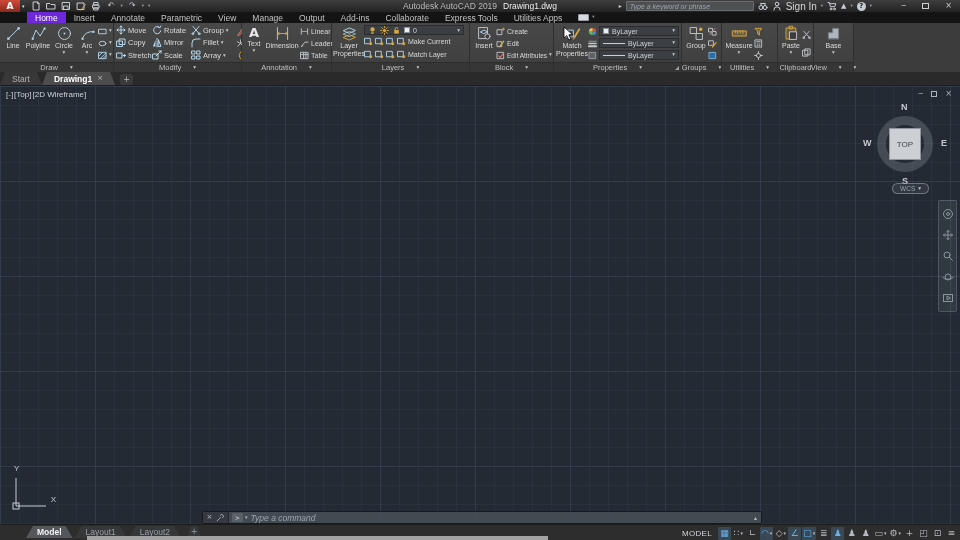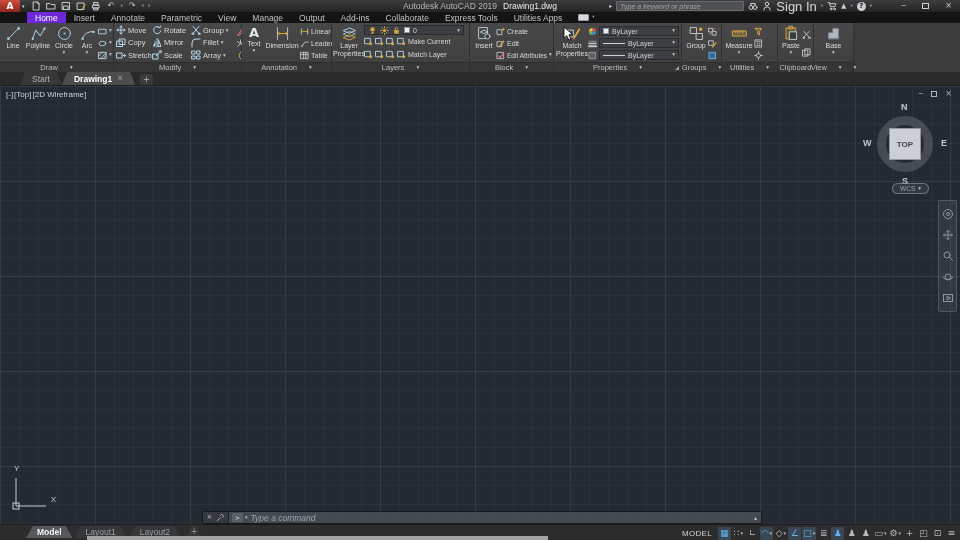--- a/index.html
+++ b/index.html
@@ -15,21 +15,21 @@
 svg.q{width:10px;height:10px;stroke:#c9ced4;fill:none;stroke-width:1;stroke-linecap:round;stroke-linejoin:round}
 .qglyph{font-size:8px;color:#c9ced4}
 .qcar{font-size:4.5px;color:#9aa0a6}
 #apptitle{position:absolute;left:0;right:0;top:0;height:12px;display:flex;align-items:center;justify-content:center;gap:6px;font-size:8.5px;color:#b9b9b9;pointer-events:none}
 #apptitle .doc{color:#ececec}
 #infocenter{position:absolute;right:88px;top:1px;height:10px;display:flex;align-items:center;gap:4px}
 .search{width:128px;height:10px;background:#4d5154;border:1px solid #686c70;color:#cfcfcf;font-size:7px;font-style:italic;padding:0 3px;border-radius:1px}
 .search::placeholder{color:#9fa4a8;font-style:italic}
 .icg{font-size:8px;color:#c9ced4}
 svg.ici{width:10px;height:10px;stroke:#c9ced4;fill:none;stroke-width:1;stroke-linecap:round}
-.signin{font-size:13px;color:#d6d6d6}
+.signin{font-size:10px;color:#d6d6d6}
 .helpc{width:9px;height:9px;border-radius:50%;background:#c9ced4;color:#20242a;font-size:7px;font-weight:bold;display:flex;align-items:center;justify-content:center}
 #winbtns{position:absolute;right:4px;top:0;height:12px;display:flex;align-items:center;gap:16px;padding:0 4px}
 #winbtns .wb{font-size:8px;color:#cfcfcf}
 .maxbox{width:7px;height:6px;border:1px solid #cfcfcf}
 
 #tabrow{position:absolute;left:0;top:12px;width:960px;height:11px;background:#141414;display:flex;align-items:stretch;padding-left:27px;font-size:8.5px;color:#c2c2c2;z-index:39}
 .rtab{padding:0 8px;display:flex;align-items:center;white-space:nowrap}
 .rtab.active{background:#6d28d9;color:#fff}
 #ribtoggle{margin-left:8px;display:flex;align-items:center;gap:3px}
 .ribbox{width:11px;height:7px;background:#d7dadd;border-radius:1px;border:1px solid #9aa0a6}
@@ -49,35 +49,35 @@
 svg.mico{width:10px;height:10px;stroke:#b5d7ec;fill:none;stroke-width:1;stroke-linecap:round;stroke-linejoin:round;flex:none}
 .gold{stroke:#d9a93f}.goldf{fill:#d9a93f;stroke:none}.gray{stroke:#c3c8cd}.red{stroke:#e2766a}.f{fill:#b5d7ec;stroke:none}
 .vsep{width:1px;background:#333;margin:2px 2px}
 .fld{height:10px;background:#3b3e42;border:1px solid #2a2c2f;display:flex;align-items:center;gap:3px;font-size:7px;color:#cdd1d5;padding:0 3px}
 .sw{width:6px;height:6px;background:#eceef0;border:1px solid #8d9298;flex:none}
 .lnsmp{height:1px;background:#cdd1d5;width:22px;flex:none}
 .grow{flex:1}
 .Aico{font-size:13px;font-weight:bold;color:#e4e7ea;line-height:15px}
 .launcher{position:absolute;right:2px;bottom:2px;width:0;height:0;border-left:4px solid transparent;border-bottom:4px solid #9aa0a6}
 
-#filetabs{position:absolute;left:0;top:72px;width:960px;height:14px;background:#2a2a2a;border-bottom:1px solid #1d1d1d;display:flex;align-items:flex-end;padding-left:20px;z-index:37}
+#filetabs{position:absolute;left:0;top:72px;width:960px;height:14px;background:#2a2a2a;border-bottom:1px solid #1d1d1d;display:flex;align-items:flex-end;padding-left:0;z-index:37}
 .ftab{height:13px;display:flex;align-items:center;gap:5px;padding:0 12px;font-size:8.5px;clip-path:polygon(5px 0,calc(100% - 5px) 0,100% 100%,0 100%)}
 .ftab.inactive{background:#383838;color:#b3b3b3}
 .ftab.active{background:#4d4d4d;color:#fff;font-weight:bold}
 .ftclose{font-size:7px;color:#bbb;font-weight:normal}
 .fplus{width:13px;height:11px;background:#3a3a3a;border-radius:2px;margin-left:5px;display:flex;align-items:center;justify-content:center;font-size:8px;color:#b9b9b9}
 
 #canvas{position:absolute;left:0;top:86px;width:960px;height:438px;background-color:#232a33;background-image:linear-gradient(rgba(110,130,155,.14) 1px,transparent 1px),linear-gradient(90deg,rgba(110,130,155,.14) 1px,transparent 1px),linear-gradient(rgba(110,130,155,.08) 1px,transparent 1px),linear-gradient(90deg,rgba(110,130,155,.08) 1px,transparent 1px);background-size:95px 95px,95px 95px,19px 19px,19px 19px}
 #vplabel{position:absolute;left:6px;top:4px;font-size:8px;color:#ccd1d6;display:flex;gap:1px}
 #vpwin{position:absolute;right:8px;top:4px;display:flex;align-items:center;gap:8px;color:#aeb4ba;font-size:8px}
 .vpmax{width:6px;height:6px;border:1px solid #aeb4ba}
 #vcube{position:absolute;right:13px;top:16px;width:84px;height:84px}
 .ring{position:absolute;left:14px;top:14px;width:56px;height:56px;border-radius:50%;border:9px solid rgba(145,152,160,.30)}
 .cletter{position:absolute;font-size:9px;font-weight:bold;color:#c4c9ce}
-.csq{position:absolute;left:26px;top:26px;width:32px;height:32px;background:#ccd0d5;border:1px solid #8f969e;display:flex;align-items:center;justify-content:center;font-size:8px;font-weight:bold;color:#3c4248}
+.csq{position:absolute;left:26px;top:26px;width:32px;height:32px;background:#ccd0d5;border:1px solid #8f969e;display:flex;align-items:center;justify-content:center;font-size:8px;font-weight:normal;color:#3c4248}
 #wcs{position:absolute;right:31px;top:97px;border:1px solid rgba(160,170,180,.55);border-radius:7px;background:rgba(90,100,110,.25);padding:1px 7px;display:flex;align-items:center;gap:3px;font-size:6.5px;color:#9ba3ab}
 #navbar{position:absolute;right:3px;top:114px;width:19px;height:112px;background:rgba(130,140,152,.14);border:1px solid rgba(150,160,172,.30);border-radius:2px;display:flex;flex-direction:column;align-items:center;justify-content:space-around;padding:2px 0}
 svg.nv{width:12px;height:12px;stroke:#8b939d;fill:none;stroke-width:1;stroke-linecap:round}
 #ucs{position:absolute;left:8px;bottom:14px;width:48px;height:42px}
 svg.ucss{width:48px;height:42px;stroke:#c6cbd0;fill:none;stroke-width:1}
 .ucsy{position:absolute;left:6px;top:-4px;font-size:8px;color:#c6cbd0}
 .ucsx{position:absolute;right:0;bottom:6px;font-size:8px;color:#c6cbd0}
 
 #cmdbar{position:absolute;left:202px;top:511px;width:560px;height:13px;background:rgba(72,78,86,.88);border:1px solid #17191c;border-radius:2px;display:flex;align-items:center;z-index:41}
 .grip{width:26px;height:100%;background:rgba(52,57,63,.9);border-right:1px solid #22252a;display:flex;align-items:center;justify-content:center;gap:4px;border-radius:2px 0 0 2px}

